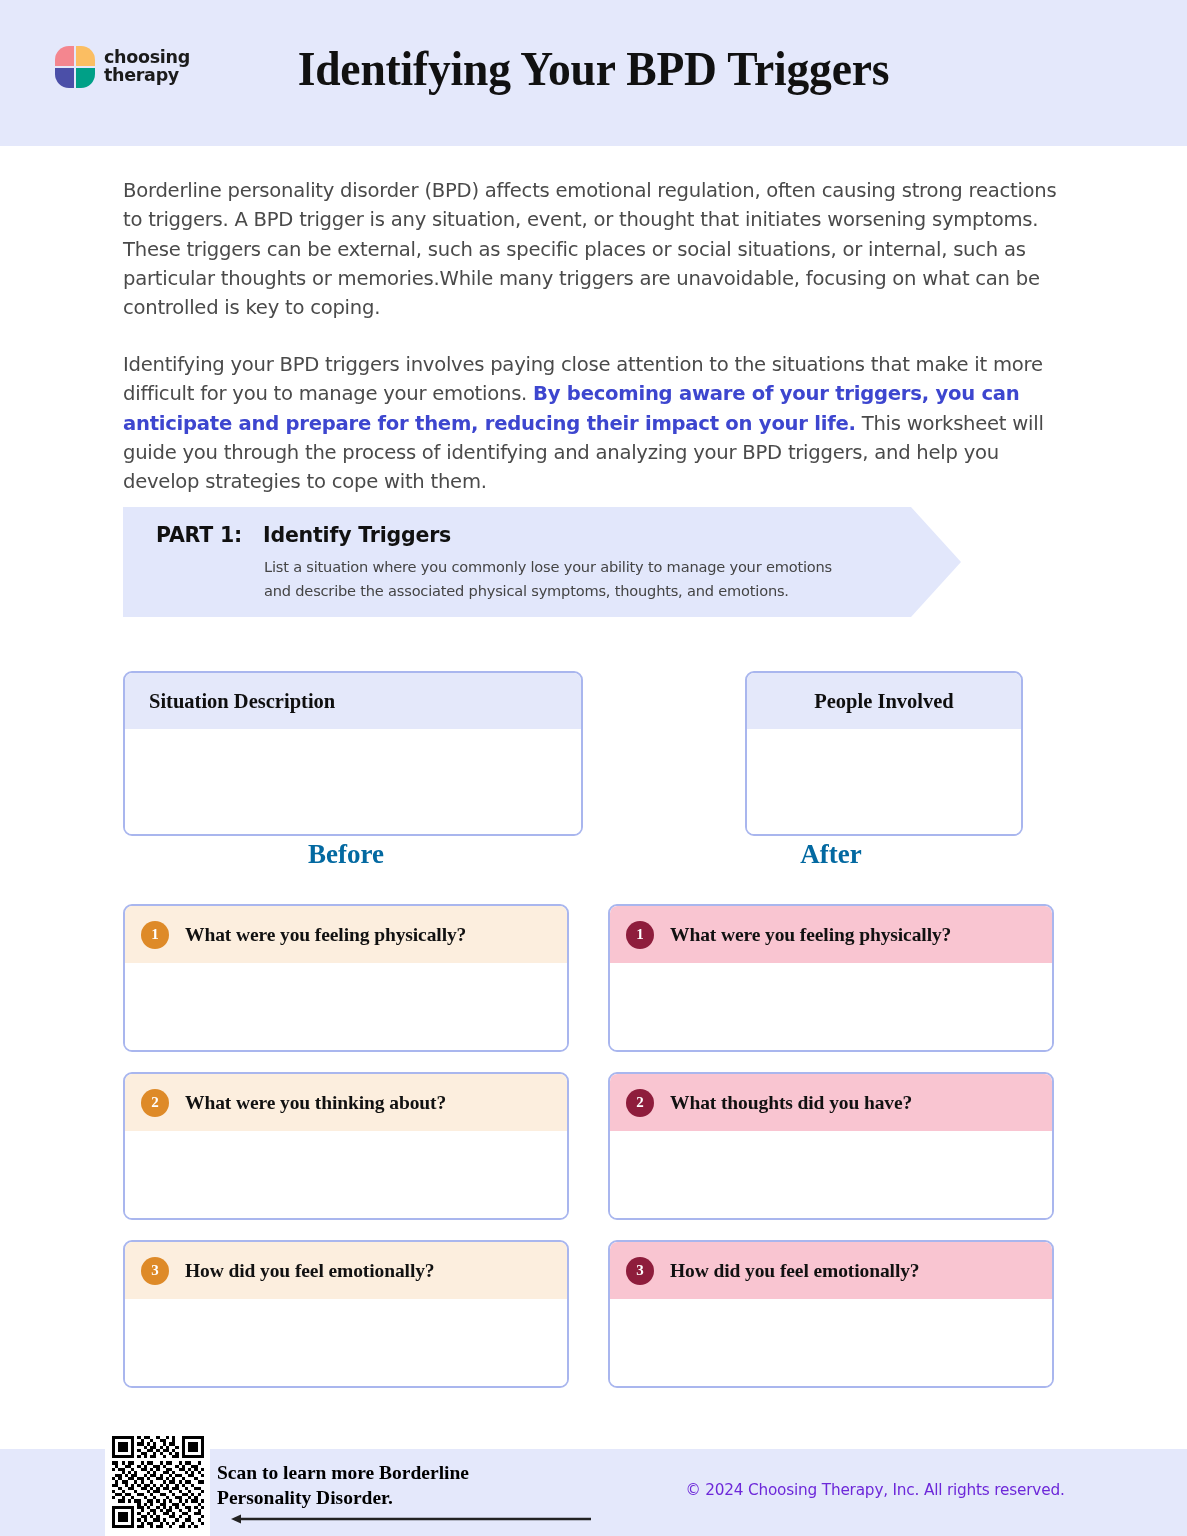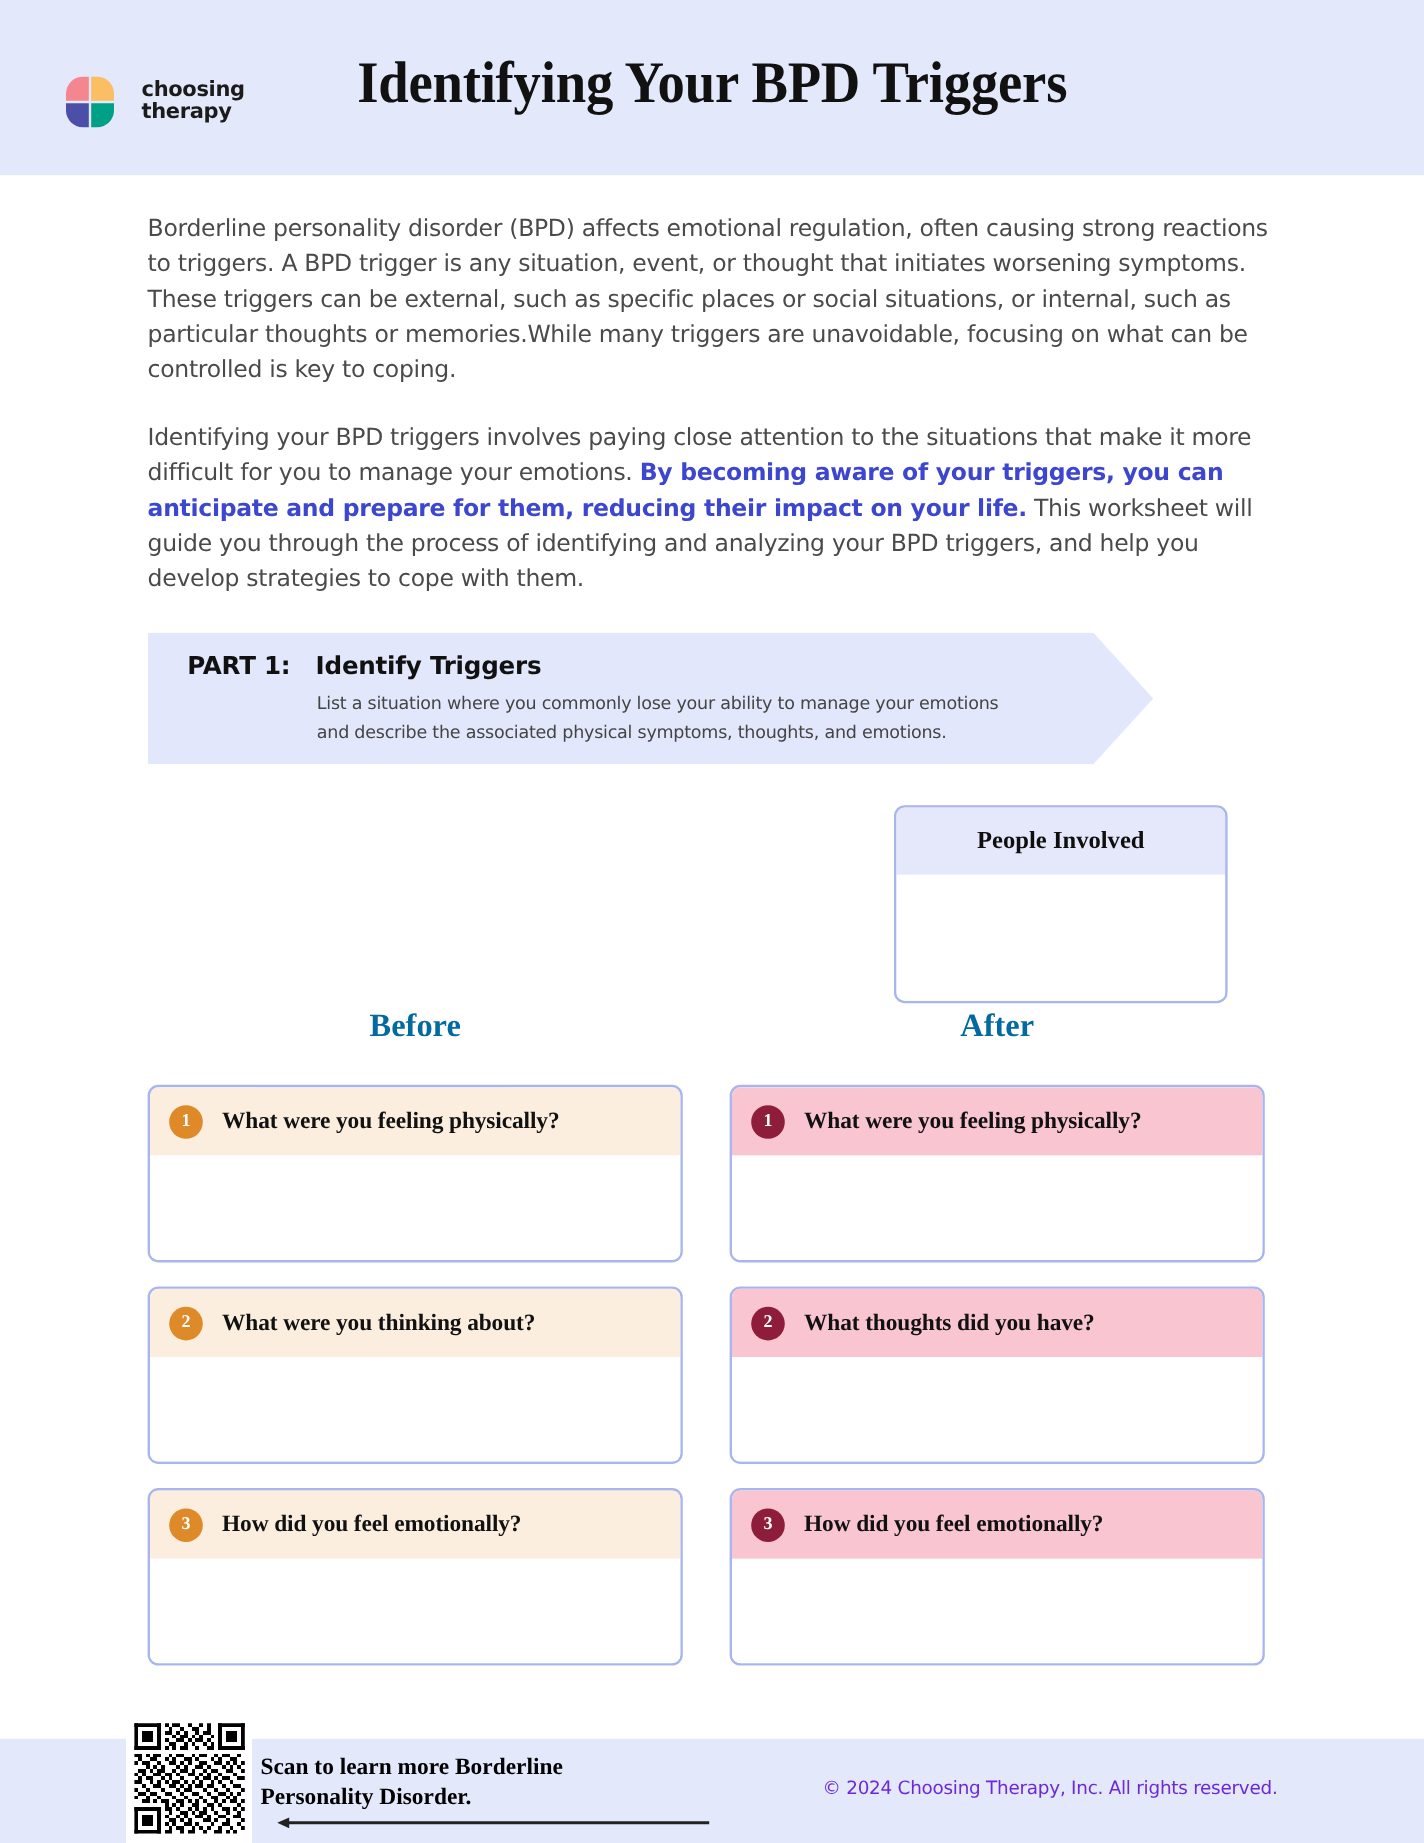--- a/index.html
+++ b/index.html
@@ -18,24 +18,24 @@
   
   .header-band {
     position: absolute;
     left: 0; top: 0;
     width: 1187px;
     height: 146px;
     background: #E4E8FB;
   }
   .logo-wrap {
     position: absolute;
-    left: 55px; top: 64px;
+    left: 55px; top: 46px;
     display: flex;
     align-items: center;
-    gap: 23px;
+    gap: 9px;
     justify-content: space-between;
   }
   .logo-mark {
     width: 40px; height: 42px;
     display: grid;
     grid-template-columns: 1fr 1fr;
     grid-template-rows: 1fr 1fr;
     gap: 1.5px;
   }
   .logo-q { width: 100%; height: 100%; }
@@ -78,21 +78,21 @@
   .intro.p1 { top: 176px; }
   .intro.p2 { top: 350px; }
   .hl {
     color: #3D46CF;
     font-weight: 700;
   }
 
   
   .part-banner {
     position: absolute;
-    left: 123px; top: 527px;
+    left: 123px; top: 507px;
     width: 838px;
     height: 110px;
   }
   .part-banner-shape {
     position: absolute;
     inset: 0;
     background: #E2E7FB;
     clip-path: polygon(0 0, 788px 0, 838px 55px, 788px 110px, 0 110px);
   }
   .part-label {
@@ -296,20 +296,24 @@
   <div class="part-banner-shape"></div>
   <div class="part-label">PART 1:</div>
   <div class="part-title">Identify Triggers</div>
   <div class="part-desc">
     <div>List a situation where you commonly lose your ability to manage your emotions</div>
     <div>and describe the associated physical symptoms, thoughts, and emotions.</div>
   </div>
 </div>
 
 <div class="sit-row">
+  <div class="sit-box s1">
+    <div class="sit-head left">Situation Description</div>
+    <div class="sit-body"></div>
+  </div>
   <div class="sit-box s3">
     <div class="sit-head center">People Involved</div>
     <div class="sit-body"></div>
   </div>
 </div>
 
 <div class="col-title before">Before</div>
 <div class="col-title after">After</div>
 
 <div class="qbox c-before r1">

